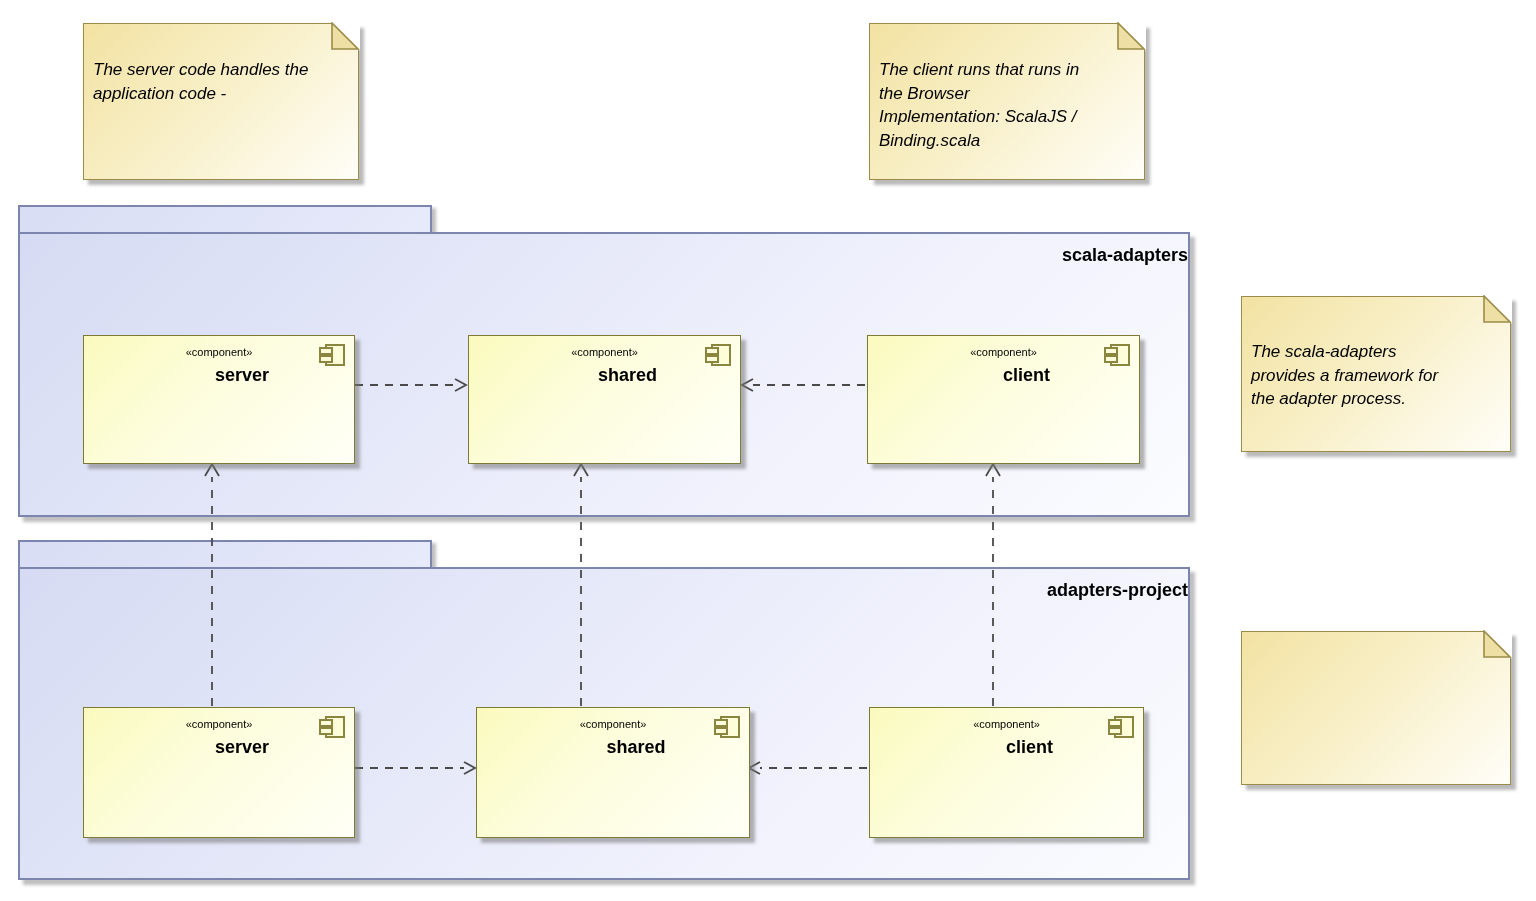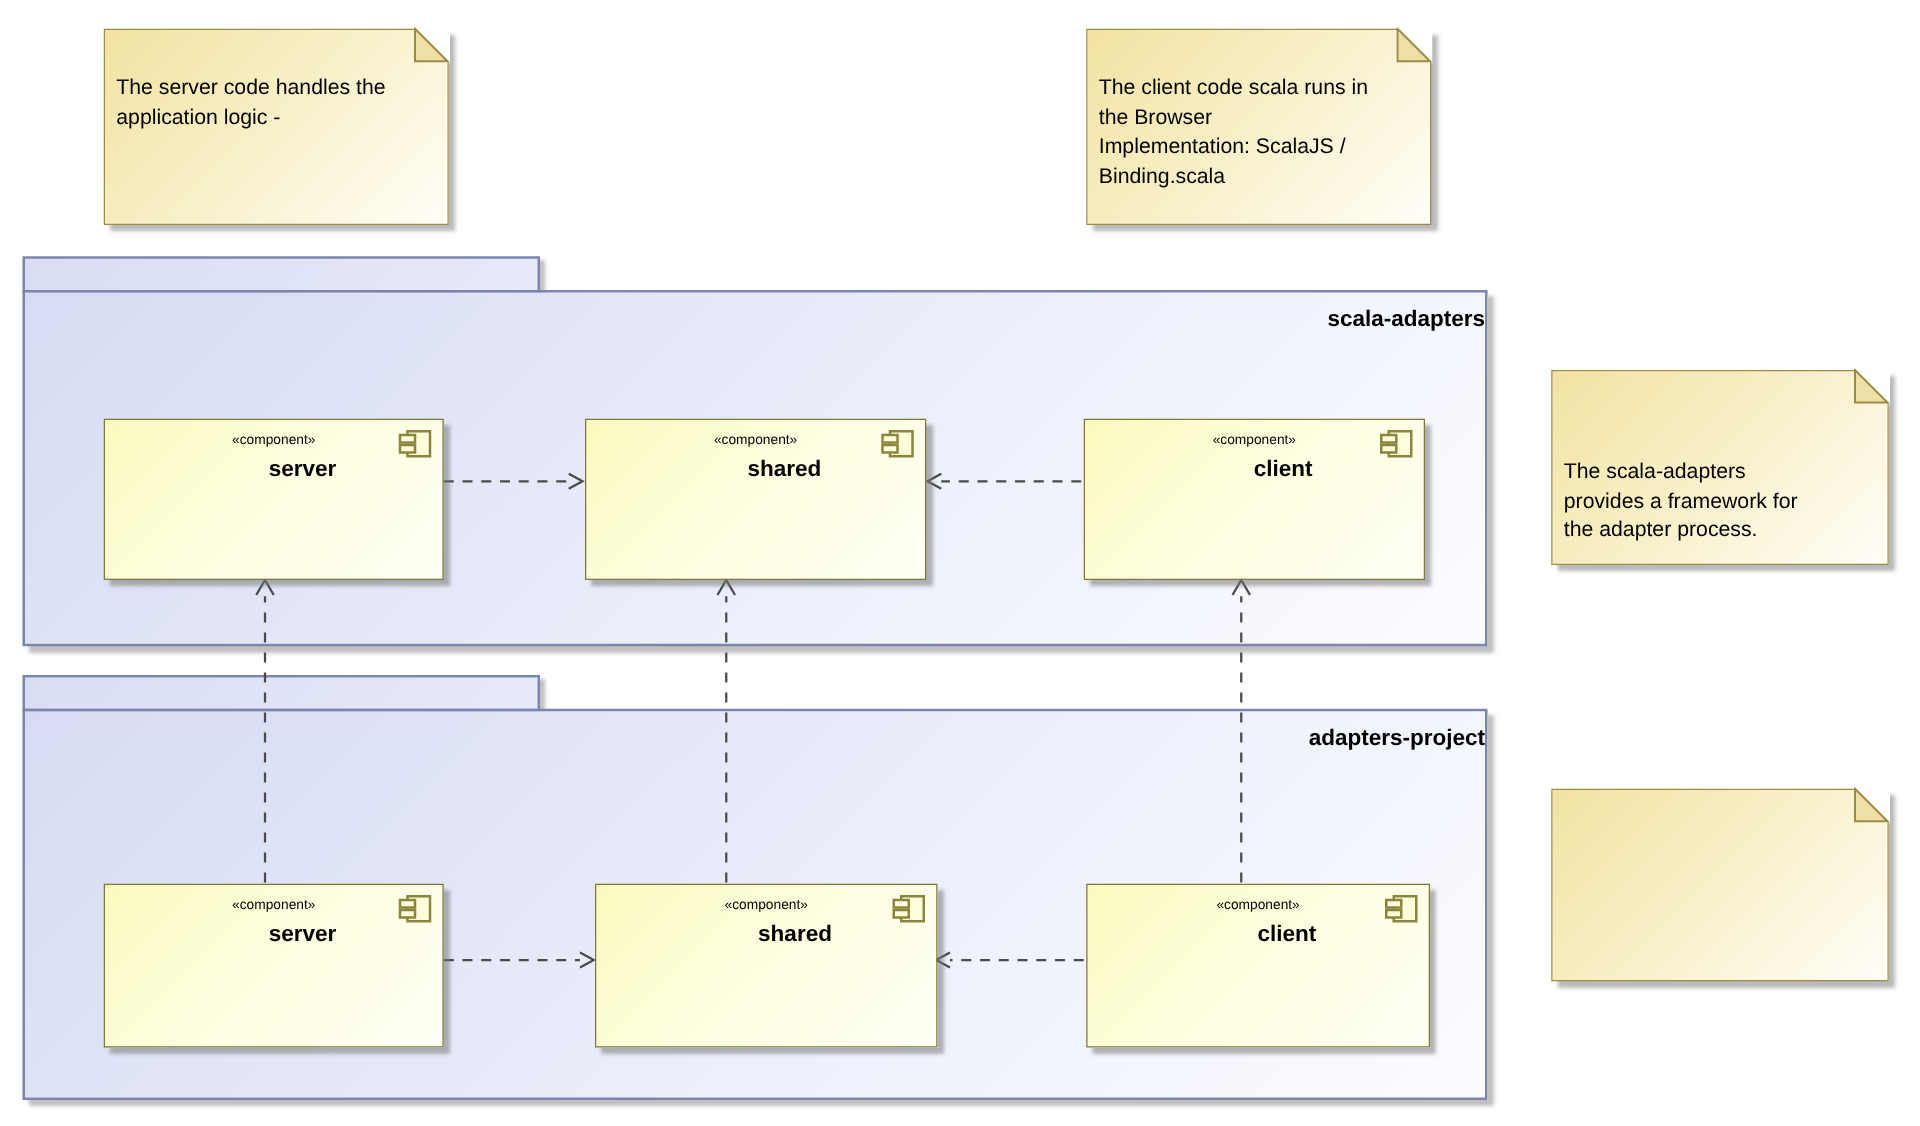--- a/index.html
+++ b/index.html
@@ -9,22 +9,22 @@
     background:#ffffff;
   }
   
   .note {
     position:absolute;
     background:linear-gradient(135deg, #f2e2a2 0%, #f8efc6 45%, #fffef8 100%);
     border:1.6px solid #9a8c48;
     box-shadow:5px 5px 3px rgba(130,130,130,0.55);
     font-size:17px; line-height:23.5px;
   }
-  .note-text { padding:34px 8px 0 9px; }
-  .note-side .note-text { padding-top:28px;margin-top:40px; }
+  .note-text { padding:34px 8px 0 9px;font-style:italic; }
+  .note-side .note-text { padding-top:43px; }
   .fold { position:absolute; top:-2px; right:-2px; }
   
   .pkg-tab {
     position:absolute;
     background:linear-gradient(135deg, #d9ddf4 0%, #e7eafa 100%);
     border:2px solid #7b85ae;
     box-shadow:4px 3px 3px rgba(130,130,130,0.5);
   }
   .pkg-body {
     position:absolute;
@@ -165,32 +165,32 @@
     <div class="comp-name">client</div>
   </div>
 
   <div class="note" style="left:83px; top:23px; width:274px; height:155px">
     <svg class="fold" width="29" height="29" viewBox="0 0 29 29">
       <polygon points="0,0 29,0 29,29" fill="#ffffff"></polygon>
       <polygon points="1,1 1,27 27,27" fill="#eee0a4" stroke="#9a8c48" stroke-width="1.6"></polygon>
     </svg>
     <div class="note-text">
         <div>The server code handles the</div>
-        <div>application logic -</div>
+        <div>application code -</div>
       </div>
   </div>
 
 
   <div class="note" style="left:869px; top:23px; width:274px; height:155px">
     <svg class="fold" width="29" height="29" viewBox="0 0 29 29">
       <polygon points="0,0 29,0 29,29" fill="#ffffff"></polygon>
       <polygon points="1,1 1,27 27,27" fill="#eee0a4" stroke="#9a8c48" stroke-width="1.6"></polygon>
     </svg>
     <div class="note-text">
-        <div>The client code scala runs in</div>
+        <div>The client runs that runs in</div>
         <div>the Browser</div>
         <div>Implementation: ScalaJS /</div>
         <div>Binding.scala</div>
       </div>
   </div>
 
   <div class="note note-side" style="left:1241px; top:296px; width:268px; height:154px">
     <svg class="fold" width="29" height="29" viewBox="0 0 29 29">
       <polygon points="0,0 29,0 29,29" fill="#ffffff"></polygon>
       <polygon points="1,1 1,27 27,27" fill="#eee0a4" stroke="#9a8c48" stroke-width="1.6"></polygon>

